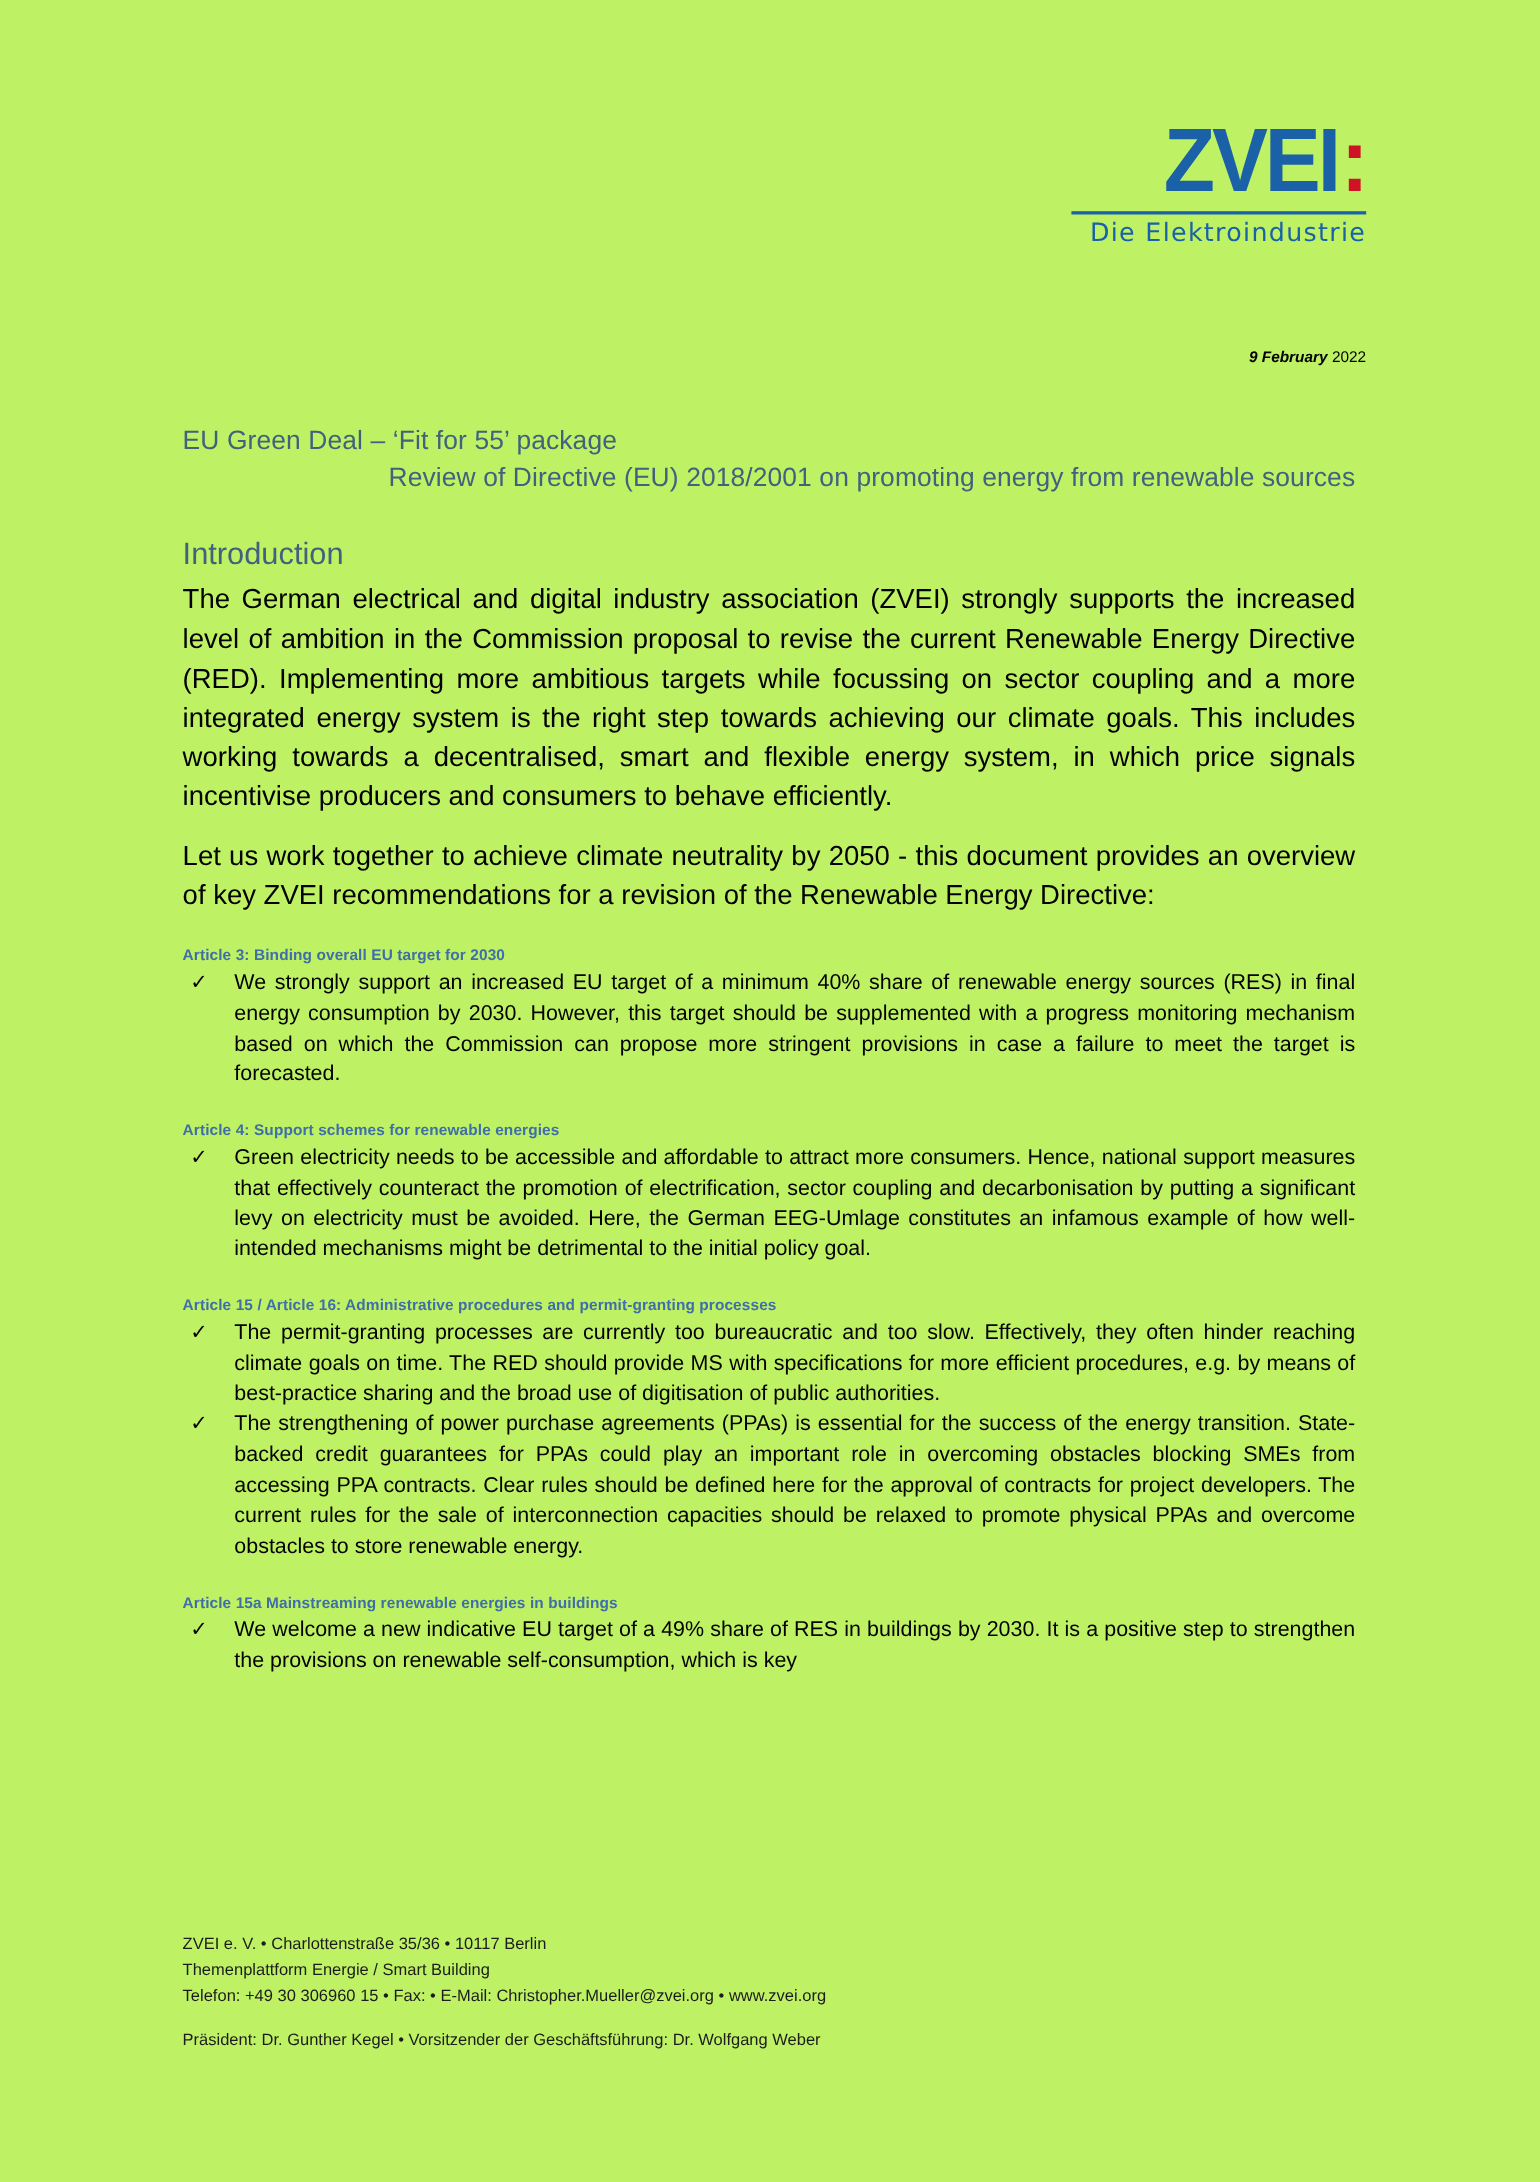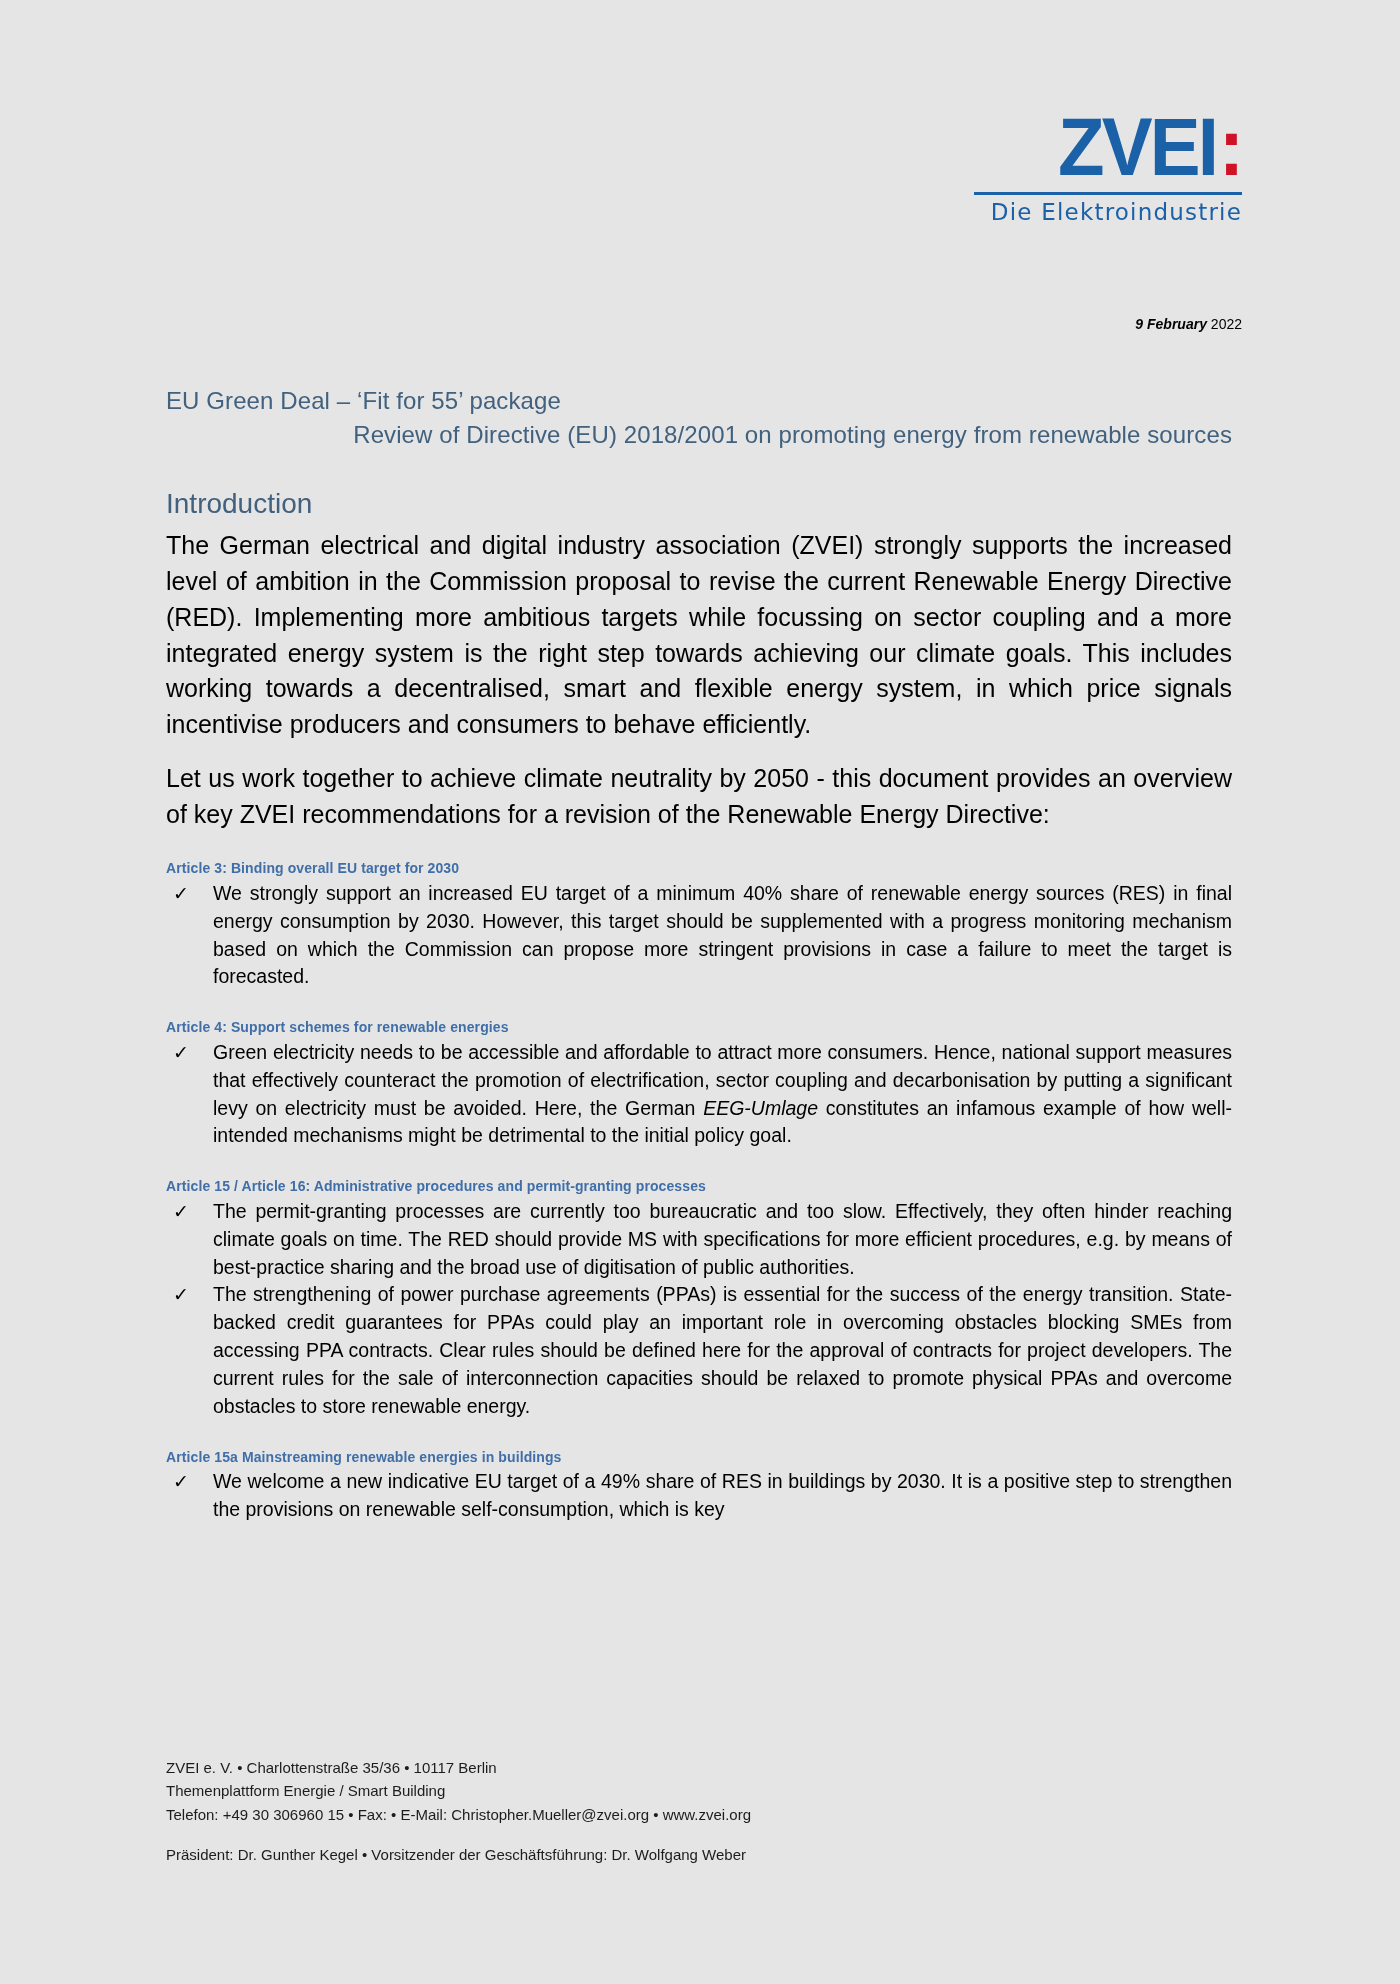--- a/index.html
+++ b/index.html
@@ -10,21 +10,21 @@
   }
   body {
     font-family: "Liberation Sans", sans-serif;
     color: #000000;
   }
   .page {
     position: relative;
     width: 1400px;
     height: 1984px;
     margin: 0 auto;
-    background: #e5e5e5;
+    background: #bef264;
     box-sizing: border-box;
     overflow: hidden;
   }
 
   
   .logo-block {
     position: absolute;
     top: 108px;
     right: 158px;
     text-align: right;
@@ -139,21 +139,21 @@
     color: #000;
   }
   ul.check-list > li .tick {
     position: absolute;
     left: 7px;
     top: 0px;
     font-size: 19px;
     color: #000;
     font-family: "DejaVu Sans", sans-serif;
   }
-  .ital { font-style: italic; }
+  .ital { }
 
   
   .footer {
     position: absolute;
     left: 166px;
     top: 1756px;
     width: 1000px;
     font-size: 15px;
     line-height: 1.55;
     color: #1c1c1c;

